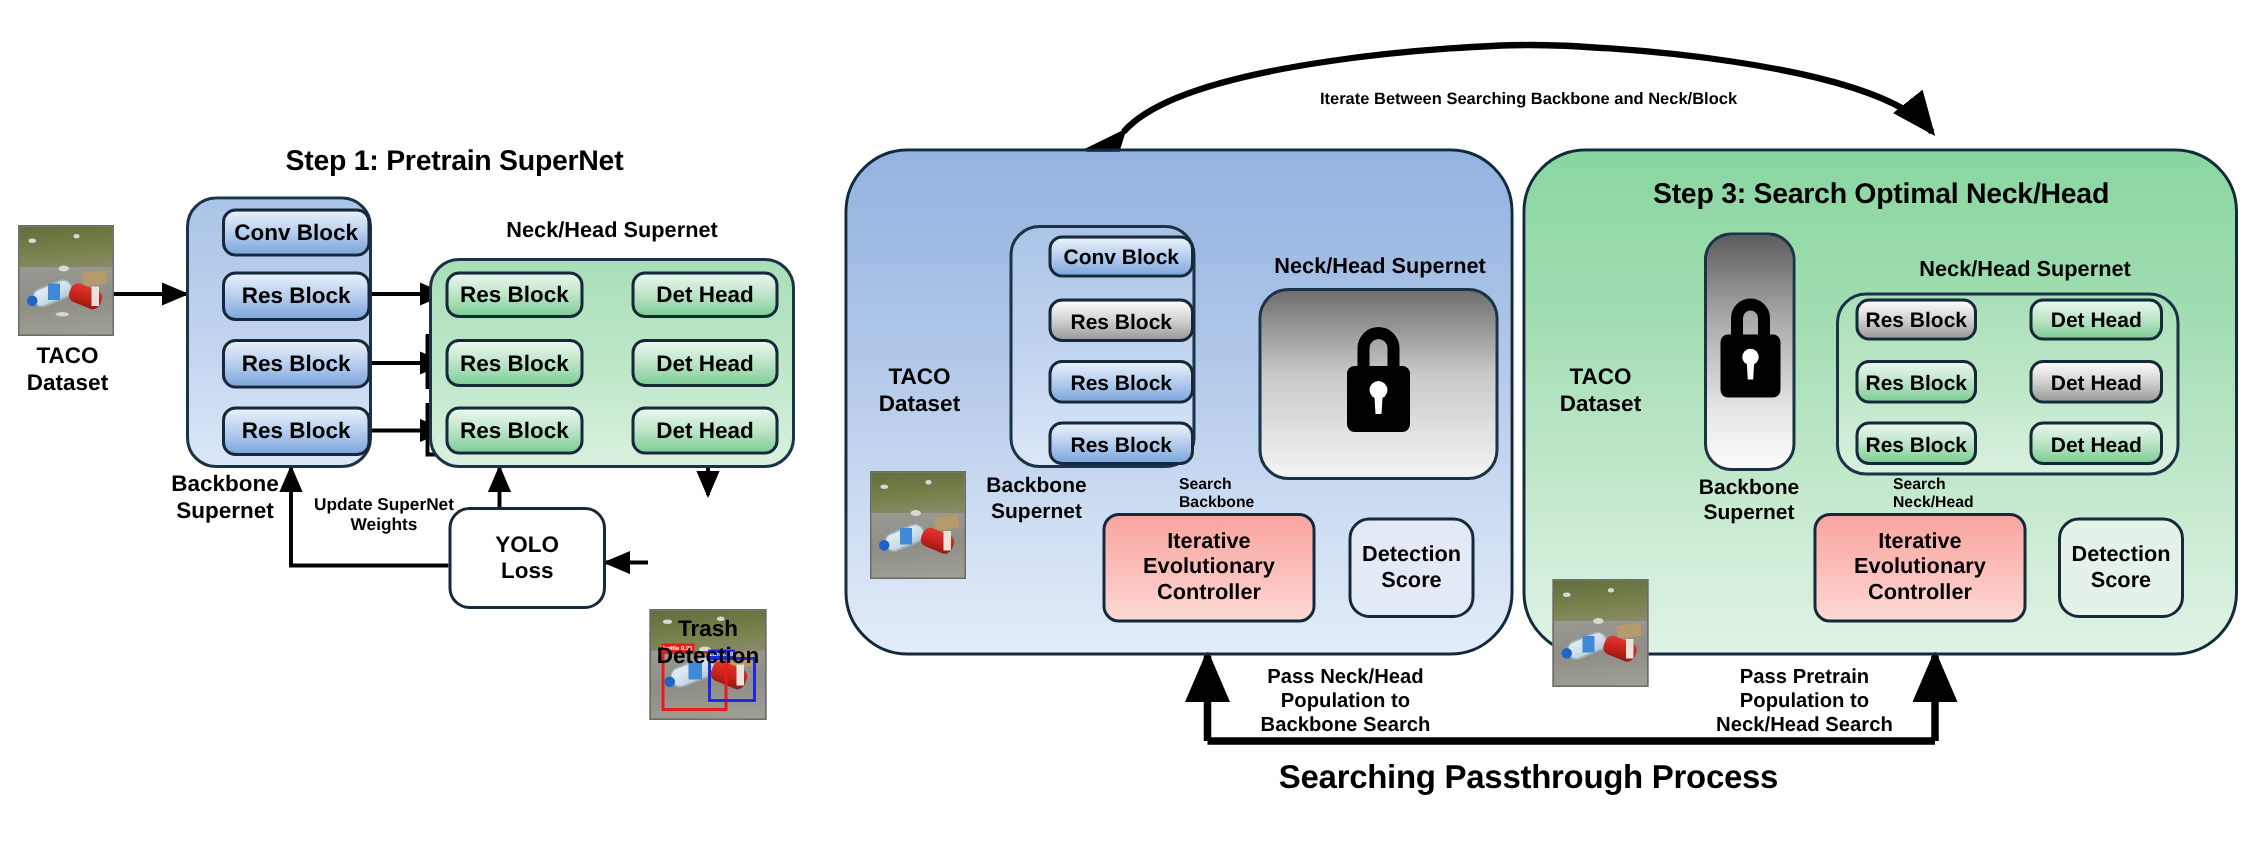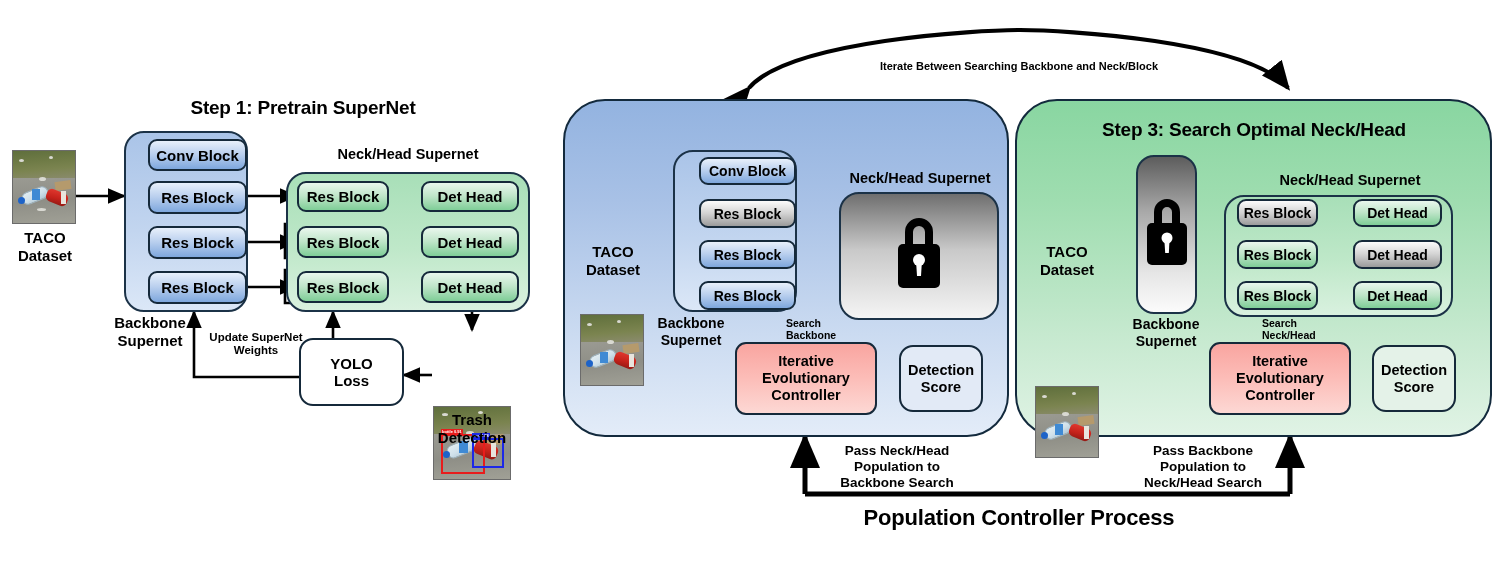--- a/index.html
+++ b/index.html
@@ -185,21 +185,21 @@
 
     <g stroke="#000" stroke-width="5" fill="none">
       <path d="M1290,494 L1290,437" marker-end="url(#ah)"></path>
       <path d="M1290,494 L805,494"></path>
       <path d="M805,494 L805,437" marker-end="url(#ah)"></path>
     </g>
   </svg>
 
   <div class="abs arc-lbl" style="left:769px;top:60px;width:500px;">Iterate Between Searching Backbone and Neck/Block</div>
 
-  <div class="abs h-main" style="left:719px;top:505px;width:600px;">Population Controller Process</div>
+  <div class="abs h-main" style="left:719px;top:505px;width:600px;">Searching Passthrough Process</div>
 
   <div class="abs h-step" style="left:68px;top:97px;width:470px;">Step 1: Pretrain SuperNet</div>
 
   <div class="abs photo" style="left:12px;top:150px;width:64px;height:74px;">
     <div class="ph-grass"></div>
       <div class="ph-road"></div>
     <div class="sp" style="left:6px;top:8px;width:5px;height:3px;"></div>
     <div class="sp" style="left:36px;top:5px;width:4px;height:3px;"></div>
     <div class="sp" style="left:26px;top:26px;width:7px;height:4px;"></div>
     <div class="cardb" style="left:42px;top:30px;width:16px;height:9px;"></div>
@@ -389,18 +389,18 @@
     <span>Evolutionary</span>
     <span>Controller</span>
   </div>
 
   <div class="abs node node-white multi" style="left:1372px;top:345px;width:84px;height:67px;font-size:14.5px;background:#e4f2e8;">
     <span>Detection</span>
     <span>Score</span>
   </div>
 
   <div class="abs cap" style="left:1118px;top:443px;width:170px;font-size:13.5px;">
-    <span>Pass Backbone</span><br>
+    <span>Pass Pretrain</span><br>
     <span>Population to</span><br>
     <span>Neck/Head Search</span>
   </div>
 
 </div>
 
 </body></html>

